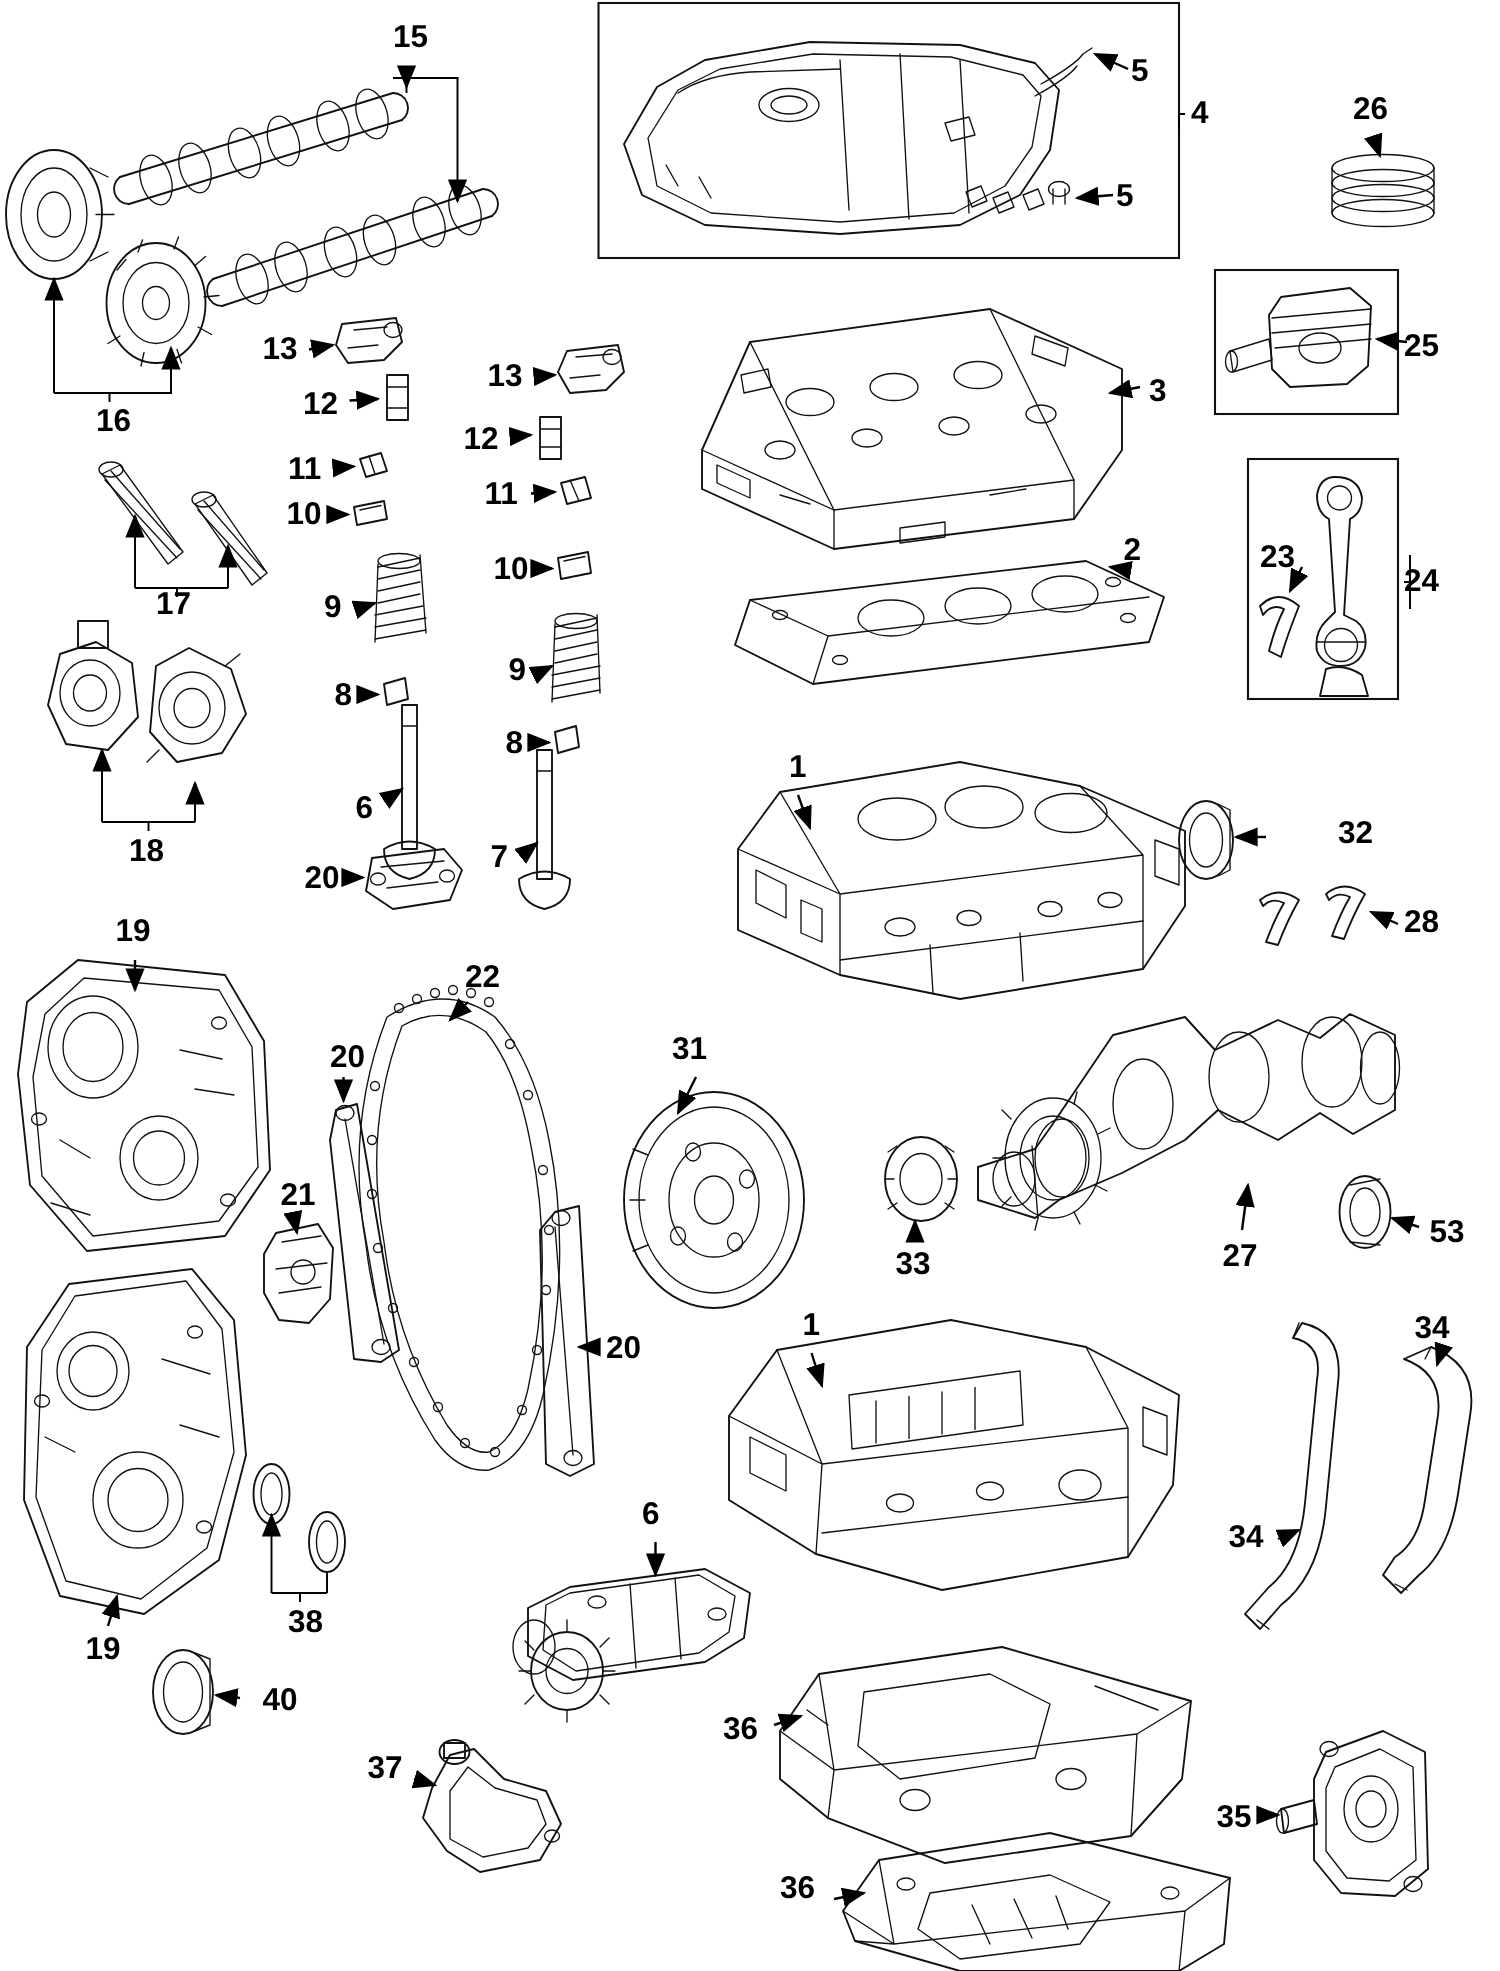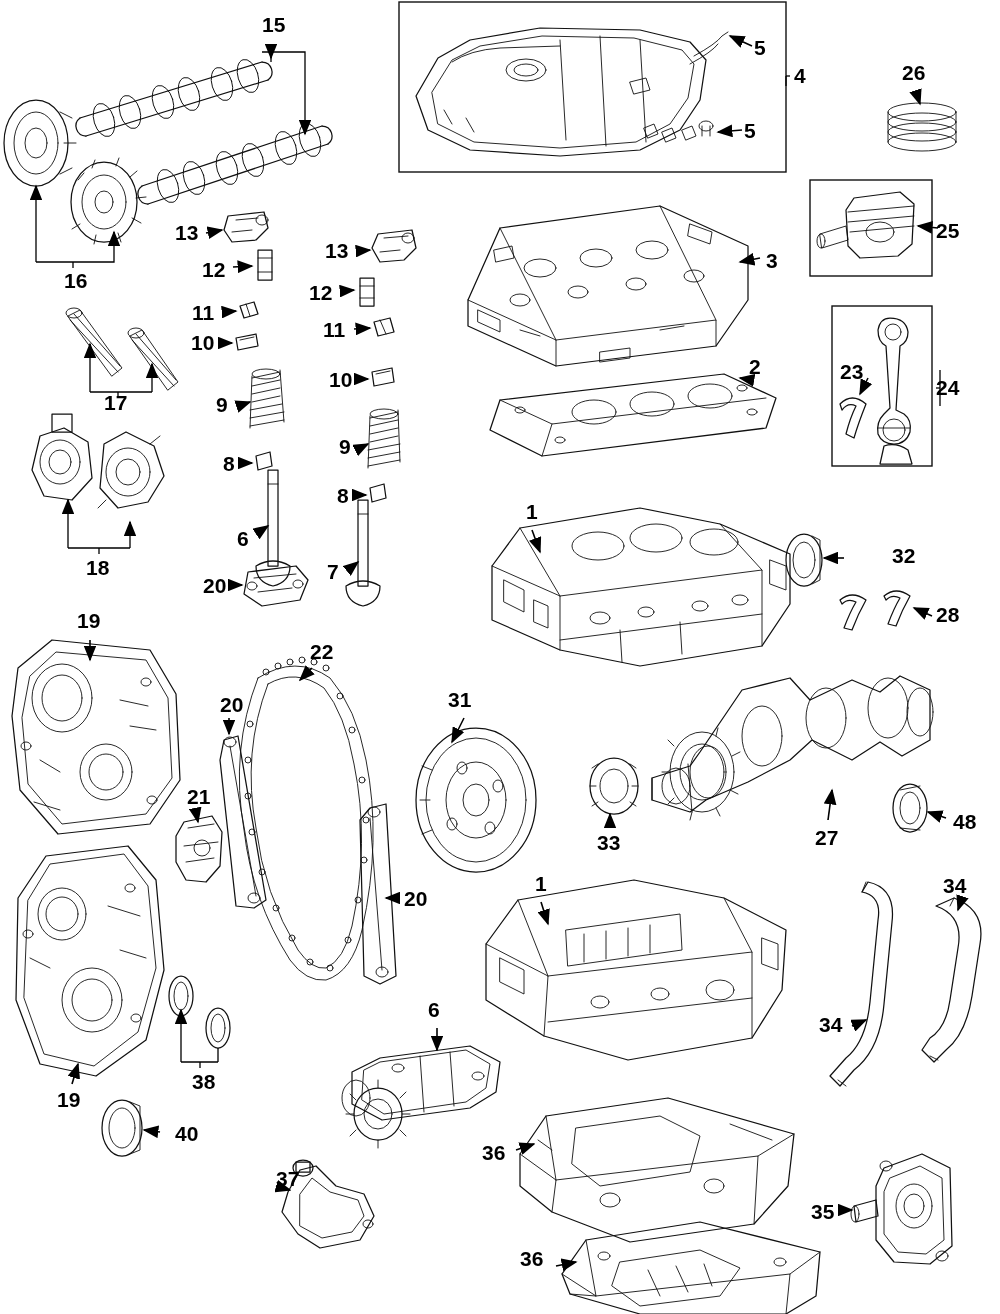--- a/index.html
+++ b/index.html
@@ -634,27 +634,27 @@
   <div class="callout" style="left:327px; top:561px;">7</div>
   <div class="callout" style="left:203px; top:575px;">20</div>
   <div class="callout" style="left:936px; top:604px;">28</div>
   <div class="callout" style="left:77px;  top:610px;">19</div>
   <div class="callout" style="left:310px; top:641px;">22</div>
   <div class="callout" style="left:448px; top:689px;">31</div>
   <div class="callout" style="left:220px; top:694px;">20</div>
   <div class="callout" style="left:187px; top:786px;">21</div>
   <div class="callout" style="left:597px; top:832px;">33</div>
   <div class="callout" style="left:815px; top:827px;">27</div>
-  <div class="callout" style="left:953px; top:811px;">48</div>
+  <div class="callout" style="left:953px; top:811px;">53</div>
   <div class="callout" style="left:404px; top:888px;">20</div>
   <div class="callout" style="left:943px; top:875px;">34</div>
   <div class="callout" style="left:535px; top:873px;">1</div>
   <div class="callout" style="left:819px; top:1014px;">34</div>
   <div class="callout" style="left:428px; top:999px;">6</div>
   <div class="callout" style="left:192px; top:1071px;">38</div>
   <div class="callout" style="left:57px;  top:1089px;">19</div>
   <div class="callout" style="left:175px; top:1123px;">40</div>
   <div class="callout" style="left:482px; top:1142px;">36</div>
   <div class="callout" style="left:811px; top:1201px;">35</div>
-  <div class="callout" style="left:245px; top:1168px;margin-left:31px;">37</div>
+  <div class="callout" style="left:245px; top:1168px;">37</div>
   <div class="callout" style="left:520px; top:1248px;">36</div>
 
 </div>
 
 </body></html>

